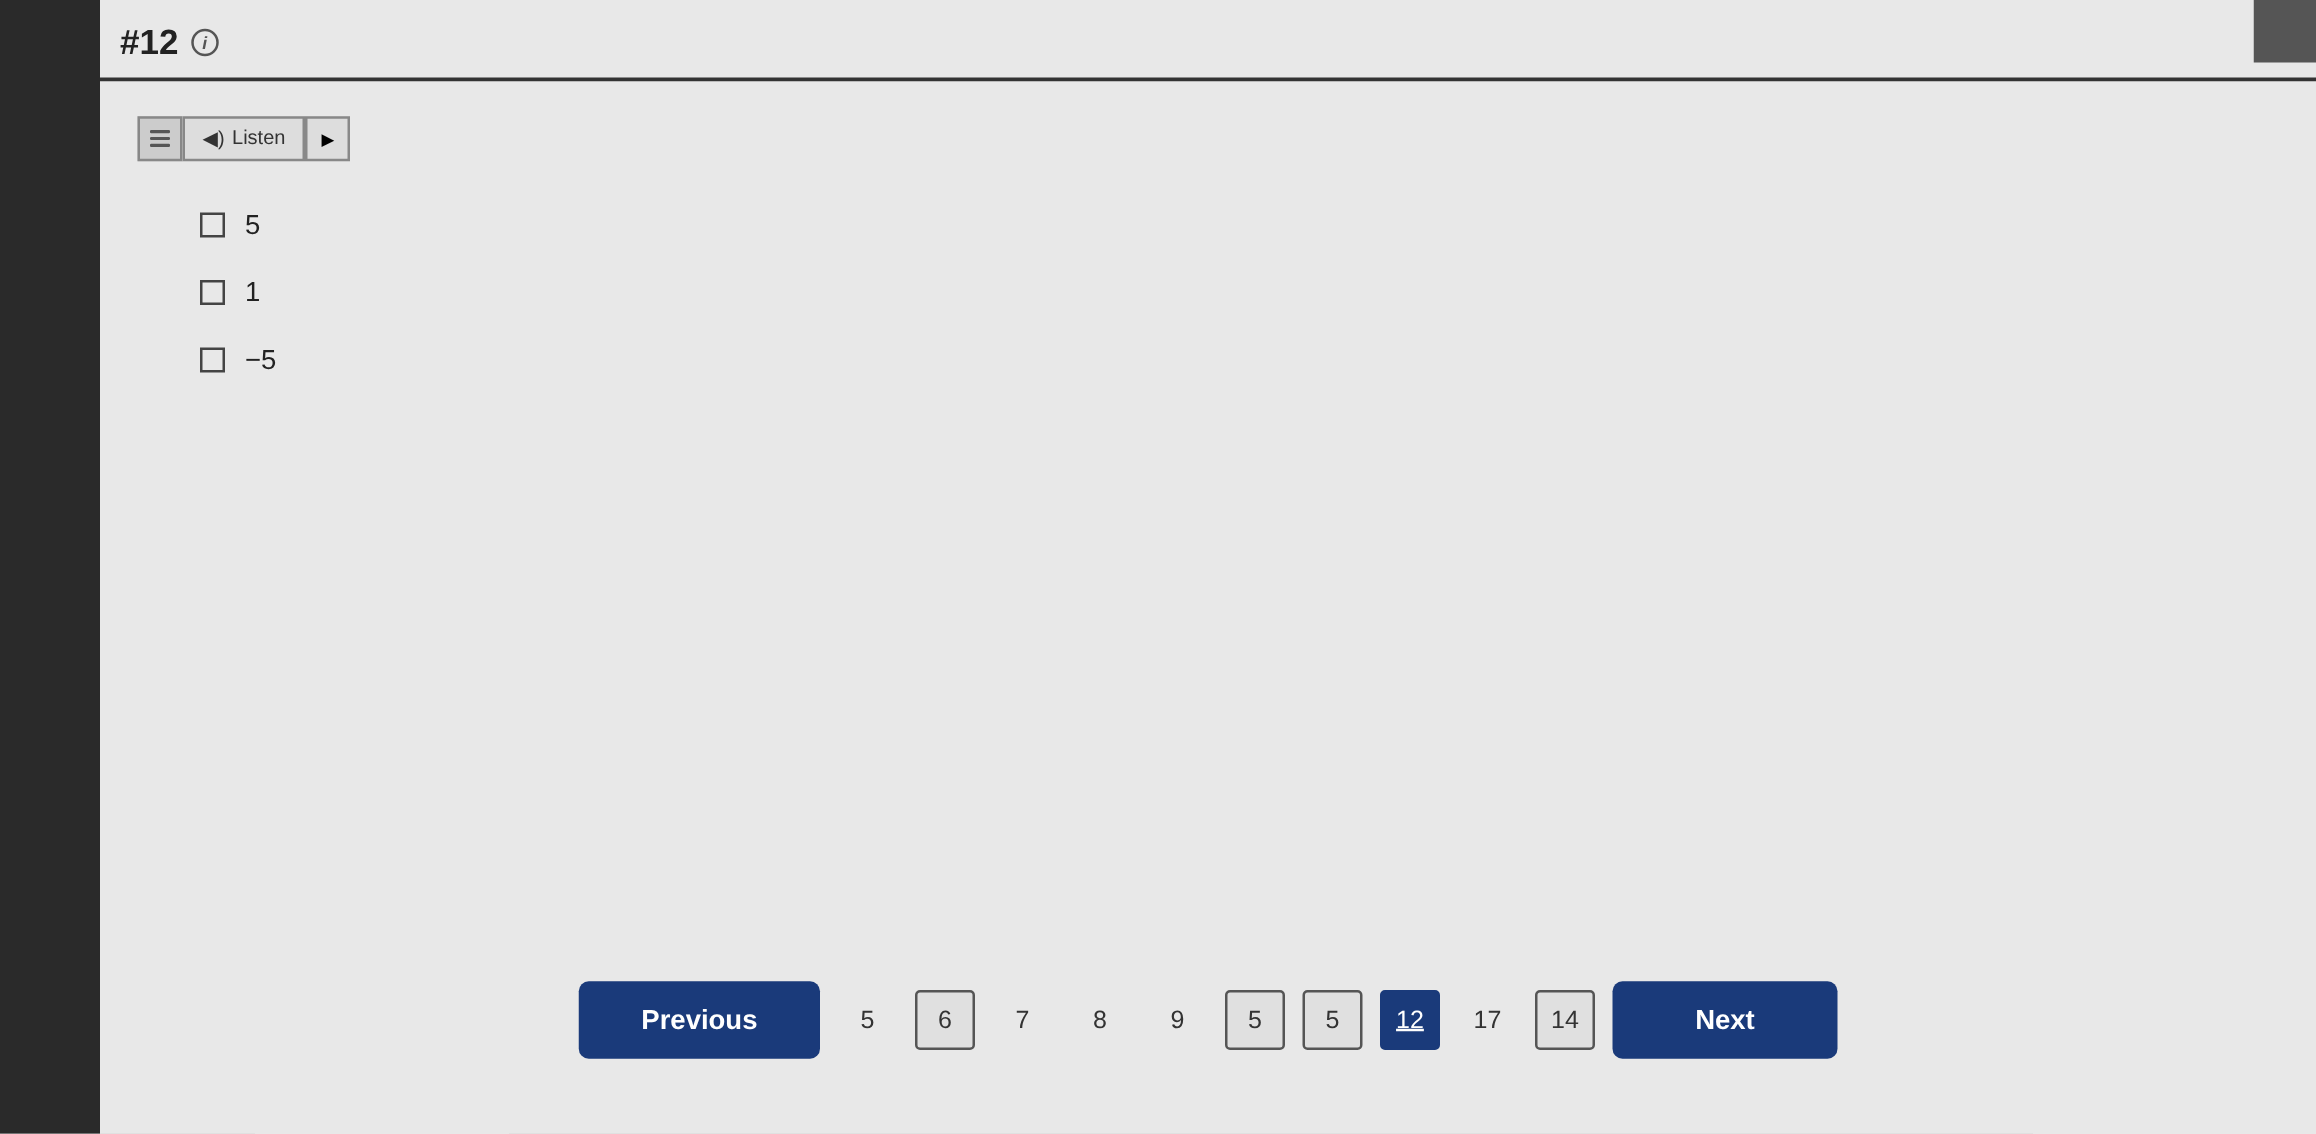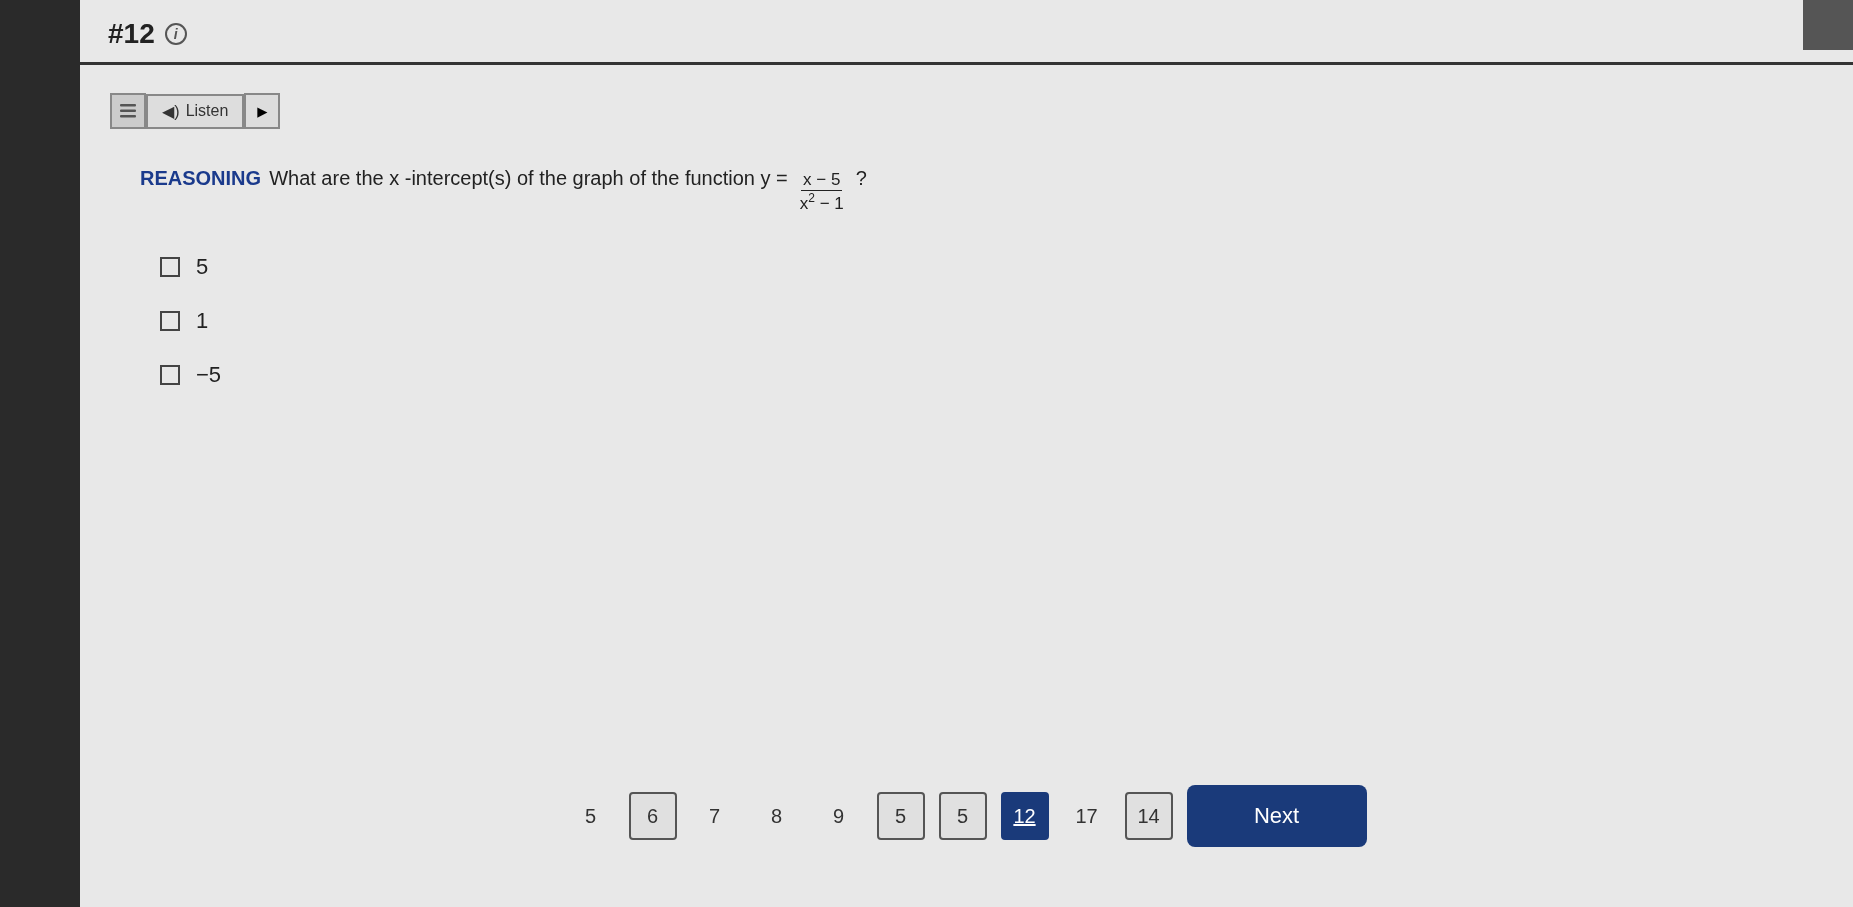--- a/index.html
+++ b/index.html
@@ -25,21 +25,21 @@
       flex: 1;
       background: #e8e8e8;
       min-height: 907px;
       padding: 0;
       position: relative;
     }
 
     .question-header {
       display: flex;
       align-items: center;
-      padding: 18px 30px 12px 28px;
+      padding: 18px 30px 12px 16px;
       gap: 10px;
     }
 
     .question-number {
       font-size: 28px;
       font-weight: bold;
       color: #222;
     }
 
     .info-icon {
@@ -211,21 +211,21 @@
       min-width: 180px;
     }
 
     .btn-next {
       background: #1a3a7a;
       color: #fff;
       border: none;
       border-radius: 8px;
       padding: 18px 50px;
       font-size: 22px;
-      font-weight: normal;
+      font-weight: bold;
       cursor: pointer;
       min-width: 180px;
     }
 
     .page-num {
       display: flex;
       align-items: center;
       justify-content: center;
       width: 48px;
       height: 48px;
@@ -280,47 +280,39 @@
     <button class="listen-btn">
       <span>◀)</span>
       <span>Listen</span>
     </button>
     <button class="play-btn">
       <span>▶</span>
     </button>
   </div>
 
   <div class="question-body">
-    <div class="question-text">
-      <span class="reasoning-label">REASONING</span>
-      <span>What are the x -intercept(s) of the graph of the function y =</span>
-      <span class="fraction">
-        <span class="numerator">x − 5</span>
-        <span class="denominator">x<sup>2</sup> − 1</span>
-      </span>
-      <span>?</span>
-    </div>
 
     <div class="options-list">
       <div class="option-item">
         <span class="option-checkbox"></span>
         <span class="option-label">5</span>
       </div>
       <div class="option-item">
         <span class="option-checkbox"></span>
         <span class="option-label">1</span>
       </div>
       <div class="option-item">
         <span class="option-checkbox"></span>
         <span class="option-label">−5</span>
       </div>
     </div>
   </div>
 
   <div class="pagination-bar">
+    <button class="btn-prev">Previous</button>
 
     <div class="page-num">5</div>
     <div class="page-num boxed">6</div>
     <div class="page-num">7</div>
     <div class="page-num">8</div>
     <div class="page-num">9</div>
     <div class="page-num boxed">5</div>
     <div class="page-num boxed">5</div>
     <div class="page-num active">12</div>
     <div class="page-num">17</div>

